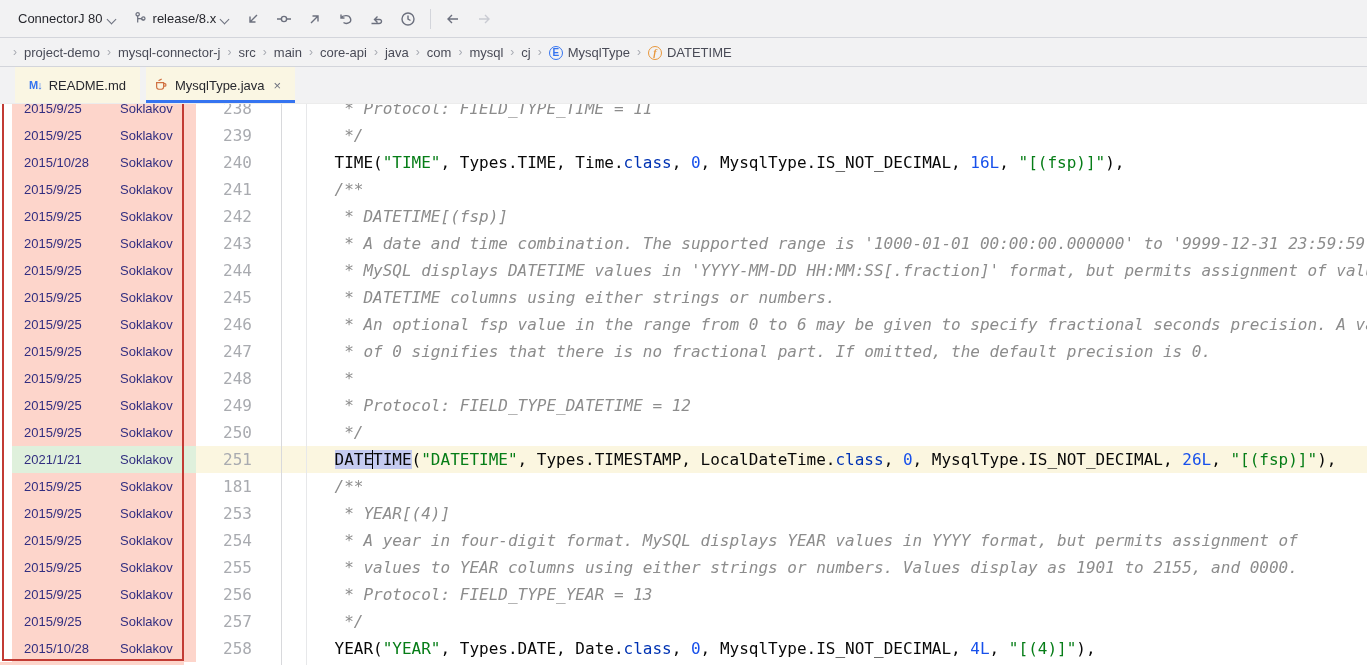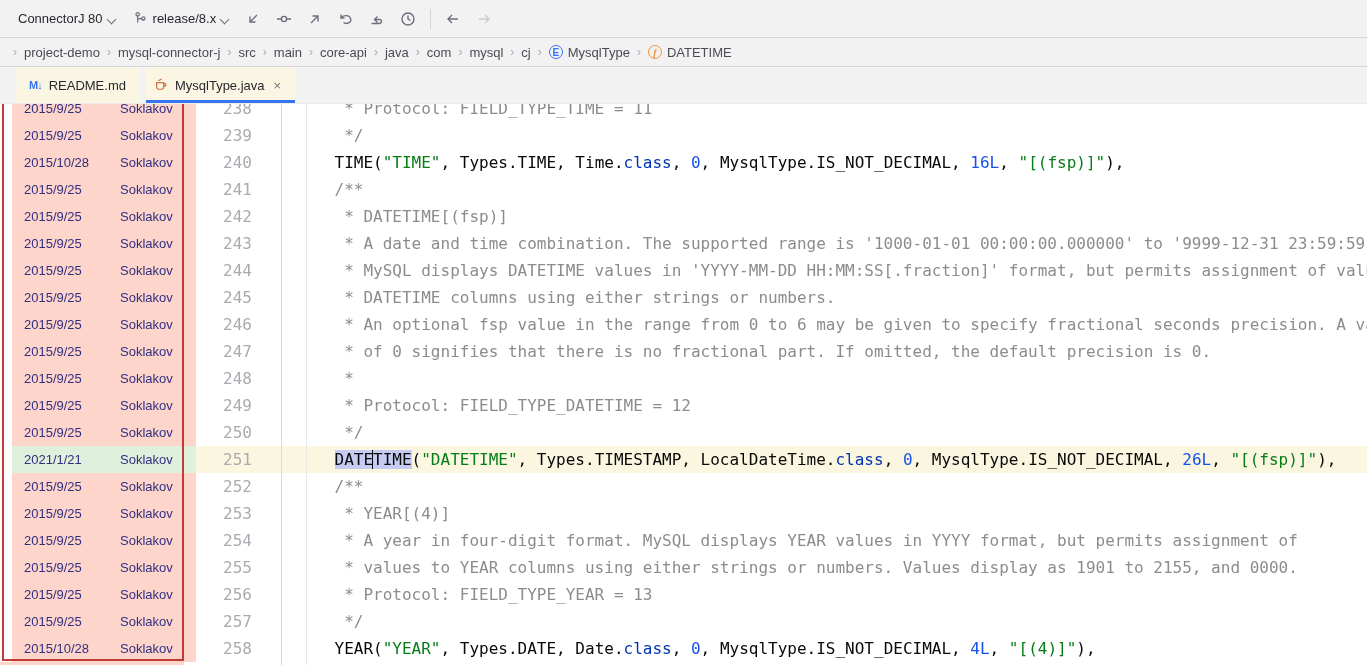--- a/index.html
+++ b/index.html
@@ -23,21 +23,21 @@
   .tb-btn{ width:30px; height:28px; display:flex; align-items:center; justify-content:center;
     border-radius:4px; color:var(--icon-gray); font-size:17px; }
   .tb-btn svg{ stroke:var(--icon-gray); fill:none; stroke-width:1.4; }
   .tb-sep{ width:1px; height:20px; background:#D3D5DB; margin:0 6px; }
   .tb-btn.disabled{ color:#C9CBD2; }
   .tb-btn.disabled svg{ stroke:#C9CBD2; }
   
   .breadcrumbs{ height:29px; background:var(--bar-bg); border-bottom:1px solid var(--bar-border);
     display:flex; align-items:center; padding:0 6px; font-size:13px; color:#494B57; overflow:hidden; white-space:nowrap;}
   .bc-sep{ color:#A8ABB3; margin:0 7px; font-size:12px; }
-  .bc-item{ display:flex; align-items:center; gap:5px; cursor:default; }
+  .bc-item{ display:flex; align-items:flex-end; gap:5px; cursor:default; }
   .bc-icon{ width:14px; height:14px; border-radius:50%; font-size:10px; font-weight:bold;
     display:inline-flex; align-items:center; justify-content:center; }
   .bc-icon.enum{ border:1.4px solid #3574F0; color:#3574F0; }
   .bc-icon.field{ border:1.4px solid #E8973C; color:#E8973C; font-style:italic; font-family:"Liberation Serif",serif; }
   
   .tabbar{ height:37px; background:var(--bar-bg); display:flex; align-items:stretch;
     padding-left:15px; border-bottom:1px solid #ECECEC; }
   .tab{ display:flex; align-items:center; gap:7px; padding:0 14px; font-size:13px; color:#27282E;
     background:#FAF6E3; position:relative; cursor:default; }
   .tab + .tab{ margin-left:6px;padding-left:8px; }
@@ -54,21 +54,21 @@
   .cur-bg{ position:absolute; left:184px; right:0; height:27px; background:var(--cur-line); z-index:0; }
   .blame{ position:absolute; left:0; top:0; width:184px; height:27px; background:var(--ann-old);
     display:flex; align-items:center; padding-left:12px; font-size:13px; color:#322E80; z-index:2;
     font-family:"Liberation Sans",sans-serif; }
   .blame.recent{ background:var(--ann-new); }
   .blame .bdate{ width:96px; }
   .lineno{ position:absolute; left:184px; top:0; width:56px; height:27px; line-height:27px;
     text-align:right; color:#A9ABB0; font-size:16px; z-index:2; }
   .code{ position:absolute; left:284px; top:0; height:27px; line-height:27px; white-space:pre;
     font-size:16px; color:var(--c-def); z-index:2; }
-  .tk-c{ color:var(--c-com); }
+  .tk-c{ color:var(--c-com); font-style:italic; }
   .tk-s{ color:var(--c-str); }
   .tk-k{ color:var(--c-kw); }
   .tk-n{ color:var(--c-num); }
   .tk-hl{ background:var(--hl-id); }
   .caret{ display:inline-block; width:2px; height:19px; background:#000; vertical-align:-4px; margin:0 -1px; }
   .marker-rect{ position:absolute; left:2px; top:-2px; width:182px; height:559px;
     border:2.5px solid var(--marker); z-index:5; pointer-events:none; }
   .blame-filler{ position:absolute; left:0; top:558px; width:184px; height:4px; background:var(--ann-old); z-index:2;}
 </style>
 </head>
@@ -311,21 +311,21 @@
           <span>Soklakov</span>
         </div>
         <div class="lineno">251</div>
         <div class="code"><span class="tk-d">    </span><span class="tk-hl">DATE</span><span class="caret"></span><span class="tk-hl">TIME</span><span class="tk-d">(</span><span class="tk-s">"DATETIME"</span><span class="tk-d">, Types.TIMESTAMP, LocalDateTime.</span><span class="tk-k">class</span><span class="tk-d">, </span><span class="tk-n">0</span><span class="tk-d">, MysqlType.IS_NOT_DECIMAL, </span><span class="tk-n">26L</span><span class="tk-d">, </span><span class="tk-s">"[(fsp)]"</span><span class="tk-d">),</span></div>
       </div>
       <div class="row" style="top: 369px;">
         <div class="blame">
           <span class="bdate">2015/9/25</span>
           <span>Soklakov</span>
         </div>
-        <div class="lineno">252</div>
+        <div class="lineno">181</div>
         <div class="code"><span class="tk-c">    /**</span></div>
       </div>
       <div class="row" style="top: 396px;">
         <div class="blame">
           <span class="bdate">2015/9/25</span>
           <span>Soklakov</span>
         </div>
         <div class="lineno">253</div>
         <div class="code"><span class="tk-c">     * YEAR[(4)]</span></div>
       </div>

